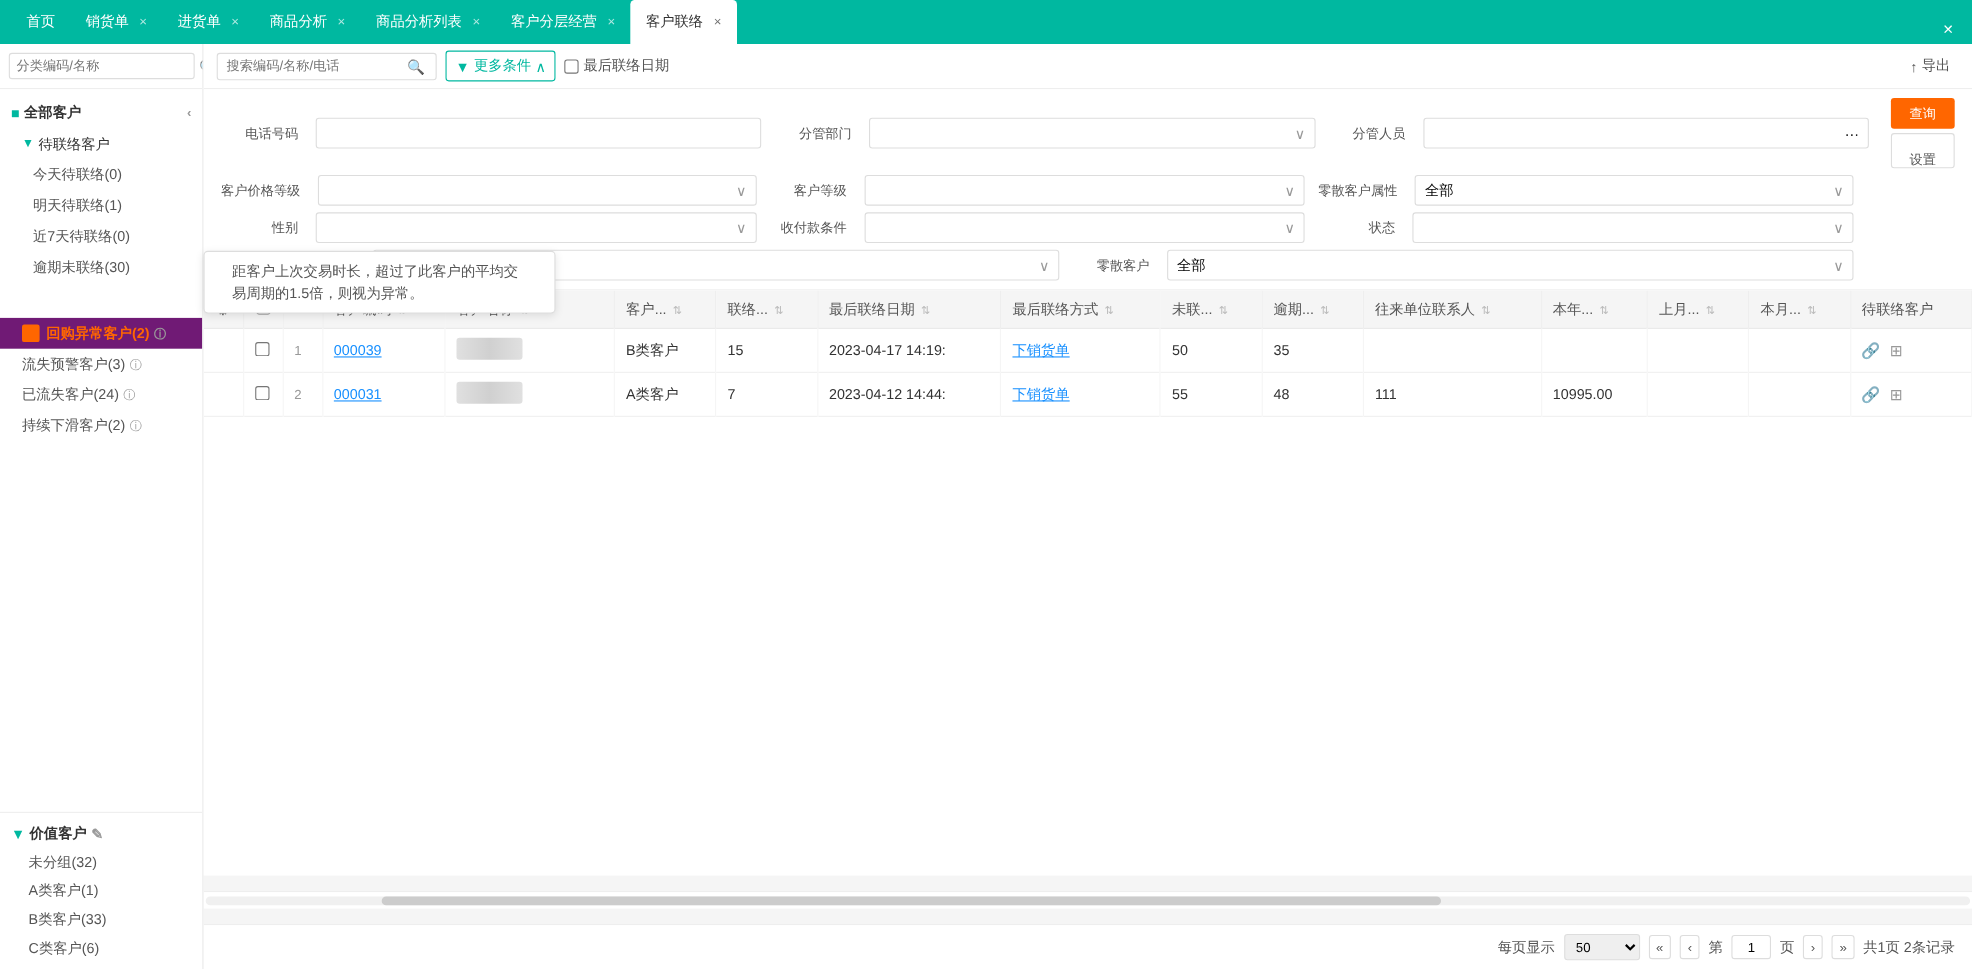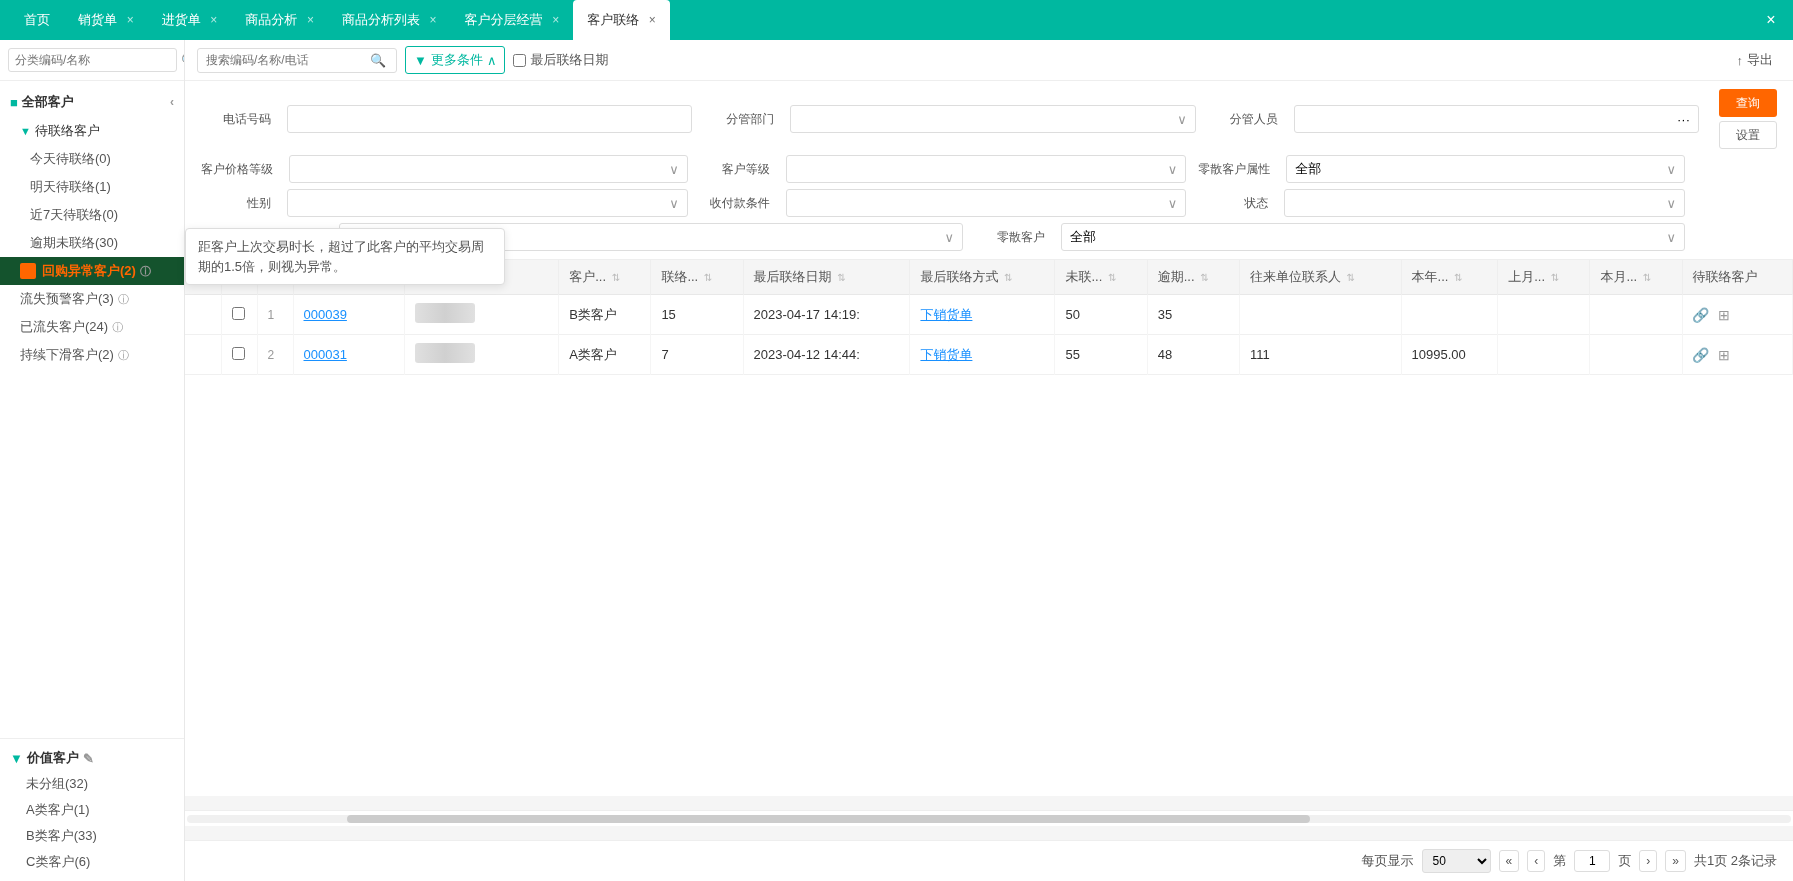--- a/index.html
+++ b/index.html
@@ -1,20 +1,20 @@
 <!DOCTYPE html>
 <html><head>
   <meta charset="utf-8">
   <style>
     * { box-sizing: border-box; margin: 0; padding: 0; font-family: 'Microsoft YaHei', Arial, sans-serif; font-size: 13px; }
     body { background: #f5f5f5; overflow: hidden; width: 1793px; height: 881px; }
 
     
     .top-nav {
-      display: flex; align-items: center;
+      display: flex; align-items: flex-end;
       background: #00b8a0;
       height: 40px; padding: 0 10px;
       color: white;
     }
     .top-nav .nav-item {
       padding: 0 14px; height: 40px; line-height: 40px;
       cursor: pointer; white-space: nowrap; position: relative;
       font-size: 13px; color: white;
     }
     .top-nav .nav-item.active {
@@ -72,21 +72,21 @@
       display: flex; align-items: center;
       padding: 5px 10px; color: #333; cursor: pointer;
     }
     .tree-section-title .arrow { color: #00b8a0; margin-right: 4px; font-size: 11px; }
 
     .tree-item {
       padding: 5px 10px 5px 20px;
       cursor: pointer; color: #555;
       display: flex; align-items: center;
     }
-    .tree-item.active { background: #14532d; color: #ff6600; font-weight: bold; }
+    .tree-item.active { background: #701a75; color: #ff6600; font-weight: bold; margin-top: 32px; }
 
     .tree-item .item-icon {
       width: 16px; height: 16px; background: #ff6600;
       border-radius: 2px; margin-right: 6px; flex-shrink: 0;
     }
     .tree-item .info-icon {
       margin-left: 4px; color: #999; font-size: 11px;
     }
 
     .sidebar-bottom {
@@ -179,29 +179,29 @@
       display: flex; flex-direction: column; gap: 4px;
       margin-left: 8px;
     }
     .btn-query {
       background: #ff6600; color: white; border: none;
       border-radius: 3px; padding: 5px 16px; cursor: pointer;
       font-size: 12px; height: 28px;
     }
     .btn-settings {
       background: white; color: #555; border: 1px solid #ddd;
-      border-radius: 3px; padding: 5px 16px; cursor: pointer;
+      border-radius: 3px; padding: 15px 16px; cursor: pointer;
       font-size: 12px; height: 28px;
     }
 
     
     .tooltip-box {
       position: absolute; top: 228px; left: 185px;
       background: white; border: 1px solid #ddd;
-      border-radius: 4px; padding: 8px 12px;
+      border-radius: 4px; padding: 8px 25px;
       font-size: 12px; color: #555; z-index: 100;
       box-shadow: 0 2px 8px rgba(0,0,0,0.1);
       max-width: 320px; line-height: 1.5;
     }
 
     
     .table-area {
       flex: 1; overflow: auto; background: white;
       margin: 0; position: relative;
     }

